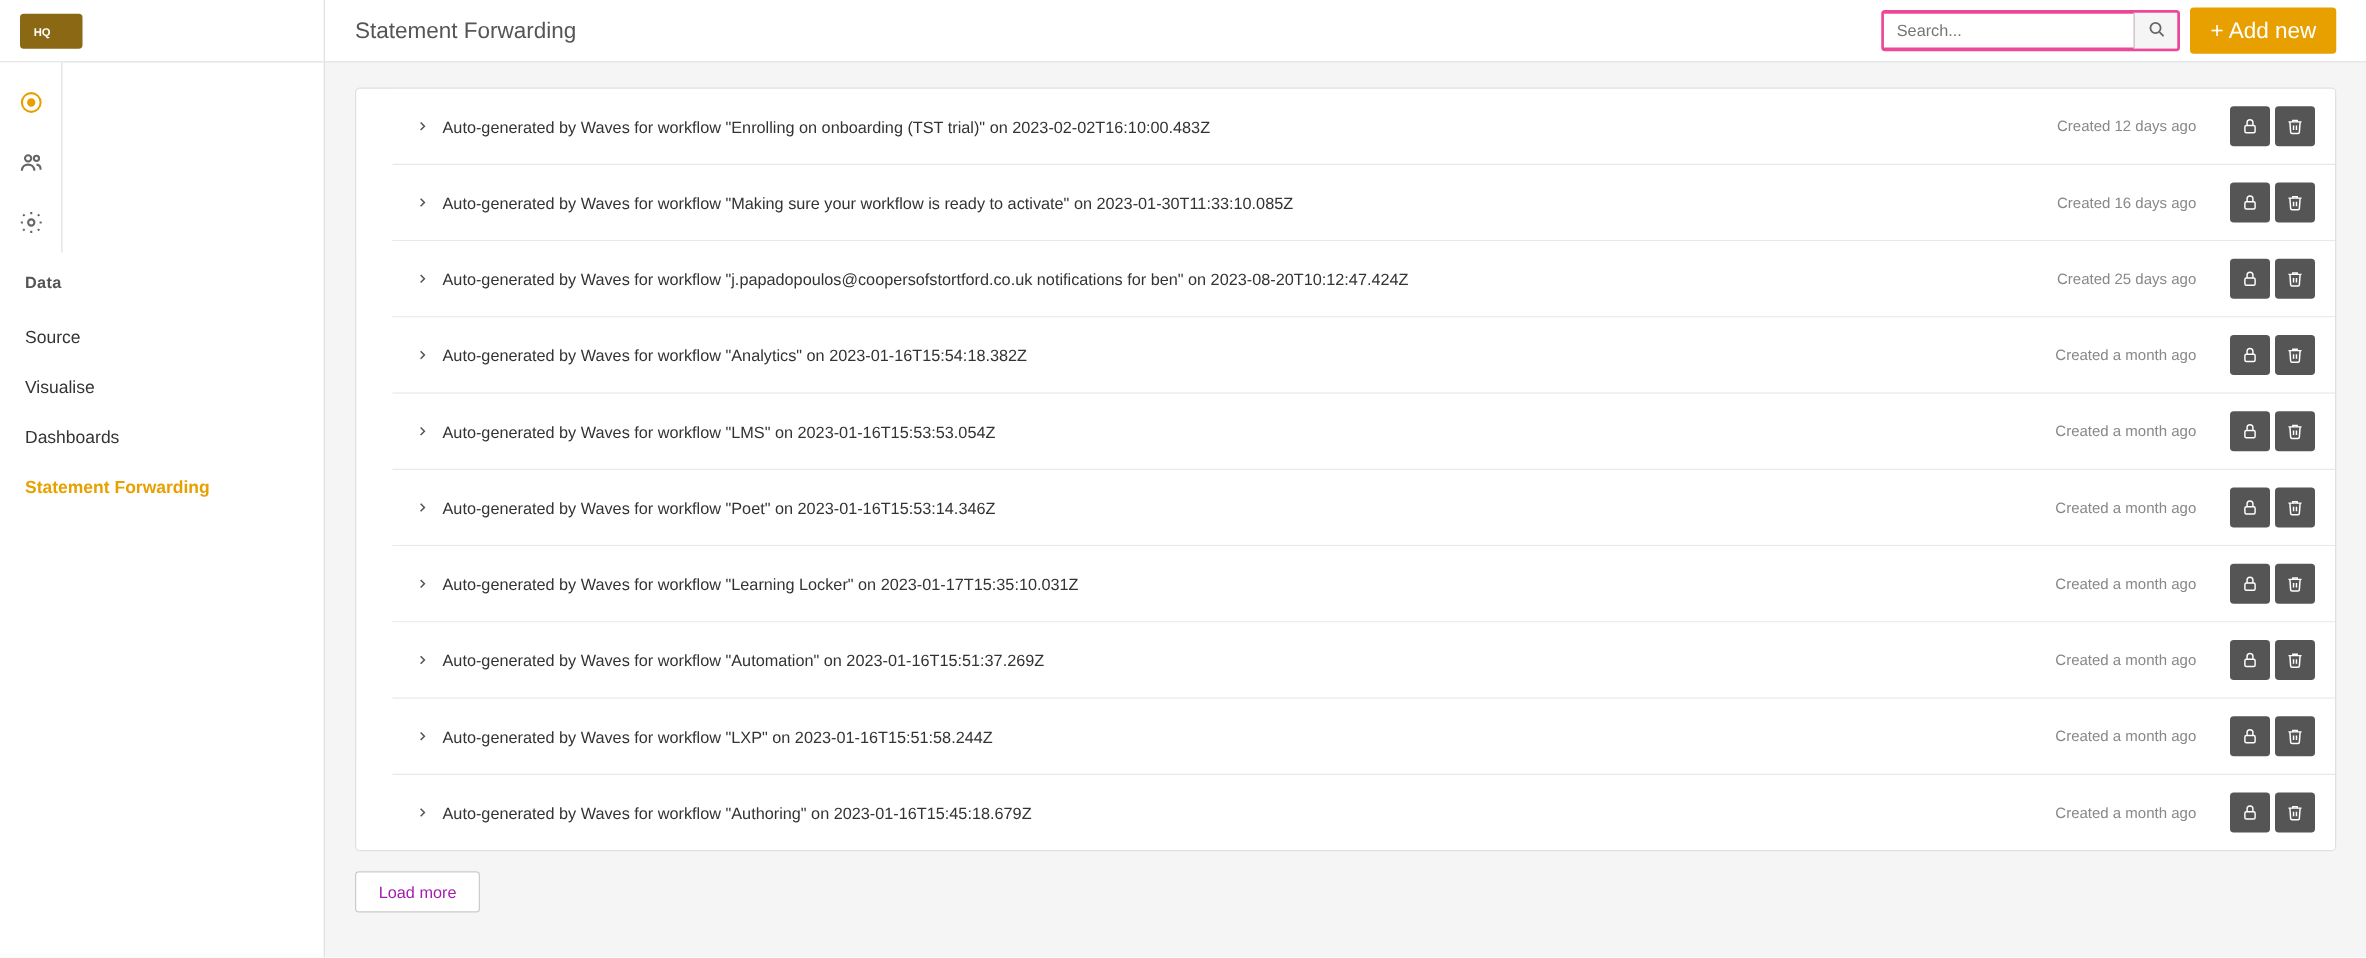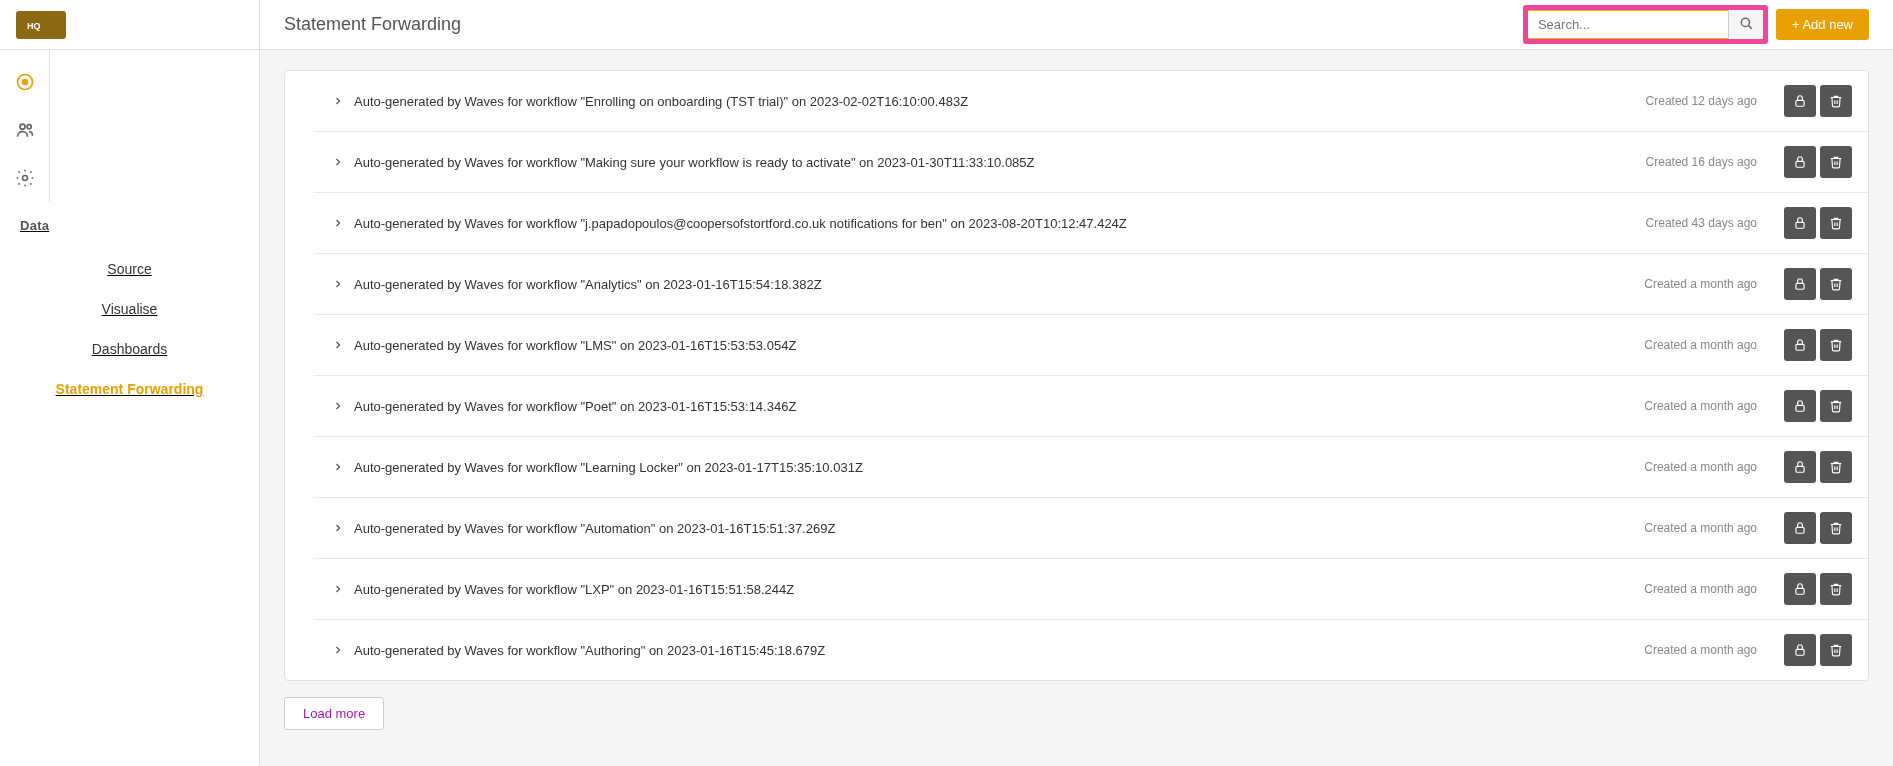--- a/index.html
+++ b/index.html
@@ -7,21 +7,20 @@
 
     
     .sidebar {
       width: 260px;
       min-width: 260px;
       background: #fff;
       border-right: 1px solid #e0e0e0;
       display: flex;
       flex-direction: column;
       height: 100%;
-      text-decoration: underline;
     }
     .sidebar-logo {
       padding: 12px 16px;
       border-bottom: 1px solid #e0e0e0;
       display: flex;
       align-items: center;
       height: 50px;
     }
     .logo-box {
       width: 50px;
@@ -58,21 +57,20 @@
     }
     .sidebar-icon-item svg {
       width: 20px;
       height: 20px;
     }
 
     .sidebar-nav {
       display: flex;
       flex-direction: column;
       padding: 8px 0;
-      text-align: center;
     }
     .sidebar-nav-item {
       padding: 12px 20px;
       font-size: 14px;
       color: #333;
       cursor: pointer;
       text-decoration: none;
       display: block;
     }
     .sidebar-nav-item.active {
@@ -123,24 +121,24 @@
       font-weight: 400;
     }
     .header-right {
       display: flex;
       align-items: center;
       gap: 8px;
     }
     .search-box {
       display: flex;
       align-items: center;
-      border: 5px solid #ec4899;
+      border: 2px solid #ec4899;
       border-radius: 3px;
       overflow: hidden;
-      background: #eab308;
+      background: #ec4899;
     }
     .search-input {
       border: none;
       outline: none;
       padding: 6px 10px;
       font-size: 13px;
       width: 200px;
       color: #999;
     }
     .search-btn {
@@ -150,21 +148,21 @@
       padding: 6px 10px;
       cursor: pointer;
       color: #666;
     }
     .add-new-btn {
       background: #e8a000;
       color: #fff;
       border: none;
       border-radius: 3px;
       padding: 8px 16px;
-      font-size: 13px;
+      font-size: 18px;
       cursor: pointer;
       white-space: nowrap;
     }
 
     
     .content {
       flex: 1;
       overflow-y: auto;
       padding: 20px 24px;
     }
@@ -352,21 +350,21 @@
       </button>
     </div>
   </div>
         <div class="forwarding-item">
     <button class="chevron-btn">
       <svg width="12" height="12" viewBox="0 0 24 24" fill="none" stroke="currentColor" stroke-width="2.5">
         <polyline points="9 18 15 12 9 6"></polyline>
       </svg>
     </button>
     <span class="item-label">Auto-generated by Waves for workflow "j.papadopoulos@coopersofstortford.co.uk notifications for ben" on 2023-08-20T10:12:47.424Z</span>
-    <span class="item-created">Created 43 days ago</span>
+    <span class="item-created">Created 25 days ago</span>
     <div class="item-actions">
       <button class="action-btn" title="Lock">
         <svg width="14" height="14" viewBox="0 0 24 24" fill="none" stroke="#fff" stroke-width="2">
           <rect x="5" y="11" width="14" height="10" rx="2"></rect>
           <path d="M8 11V7a4 4 0 0 1 8 0v4"></path>
         </svg>
       </button>
       <button class="action-btn" title="Delete">
         <svg width="14" height="14" viewBox="0 0 24 24" fill="none" stroke="#fff" stroke-width="2">
           <polyline points="3 6 5 6 21 6"></polyline>

